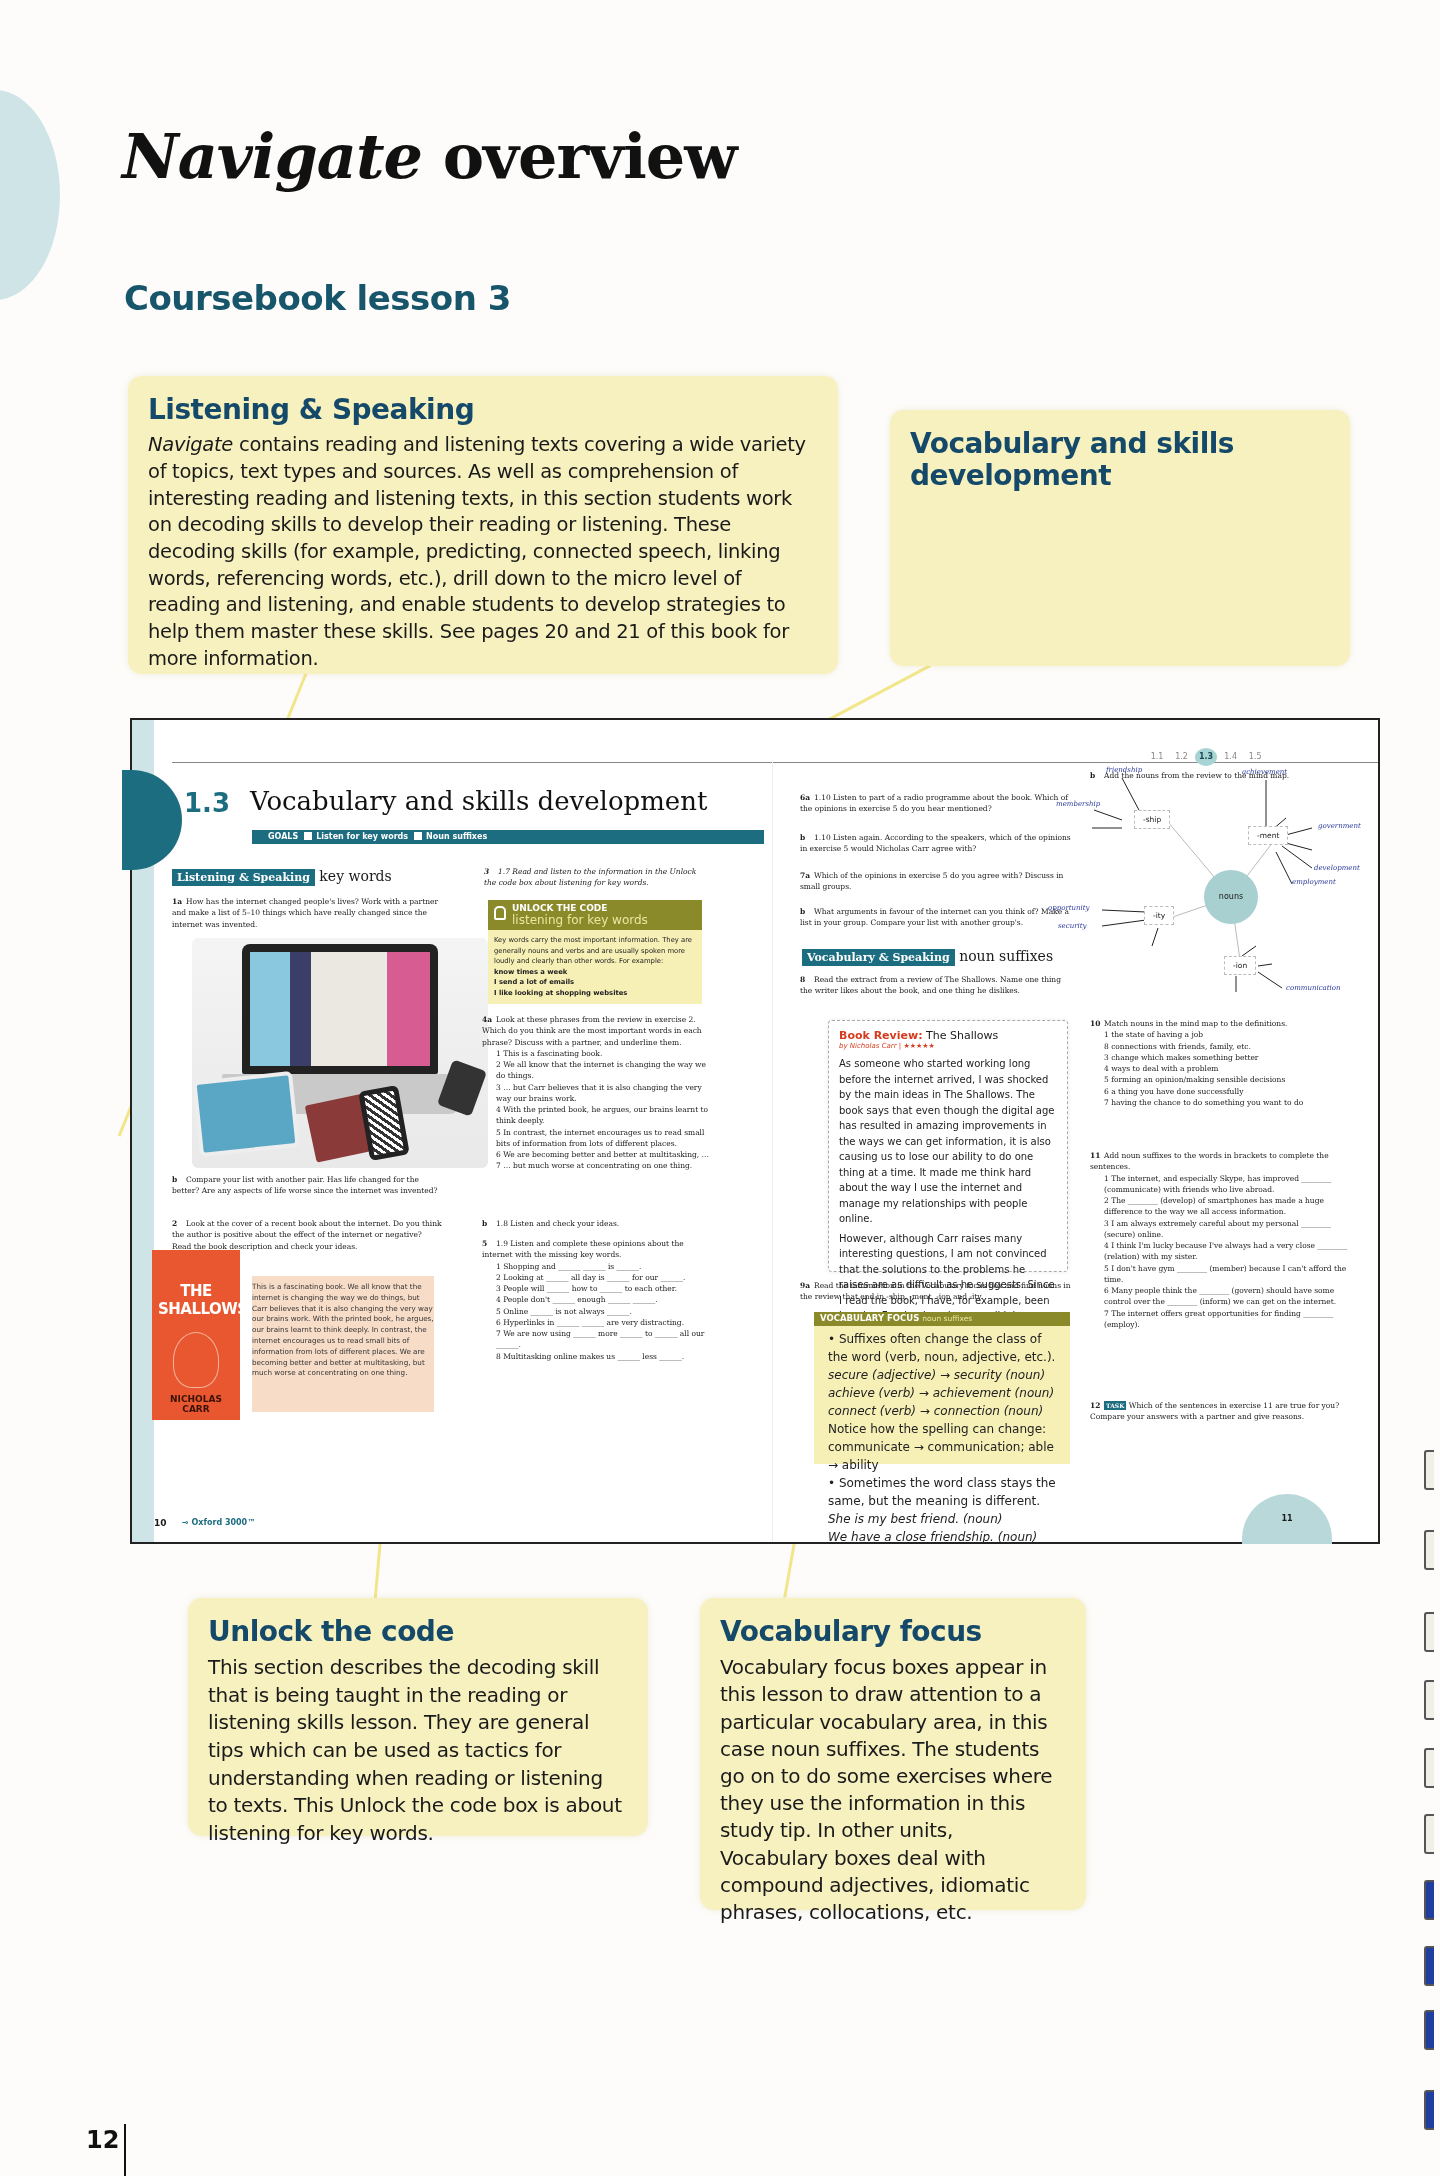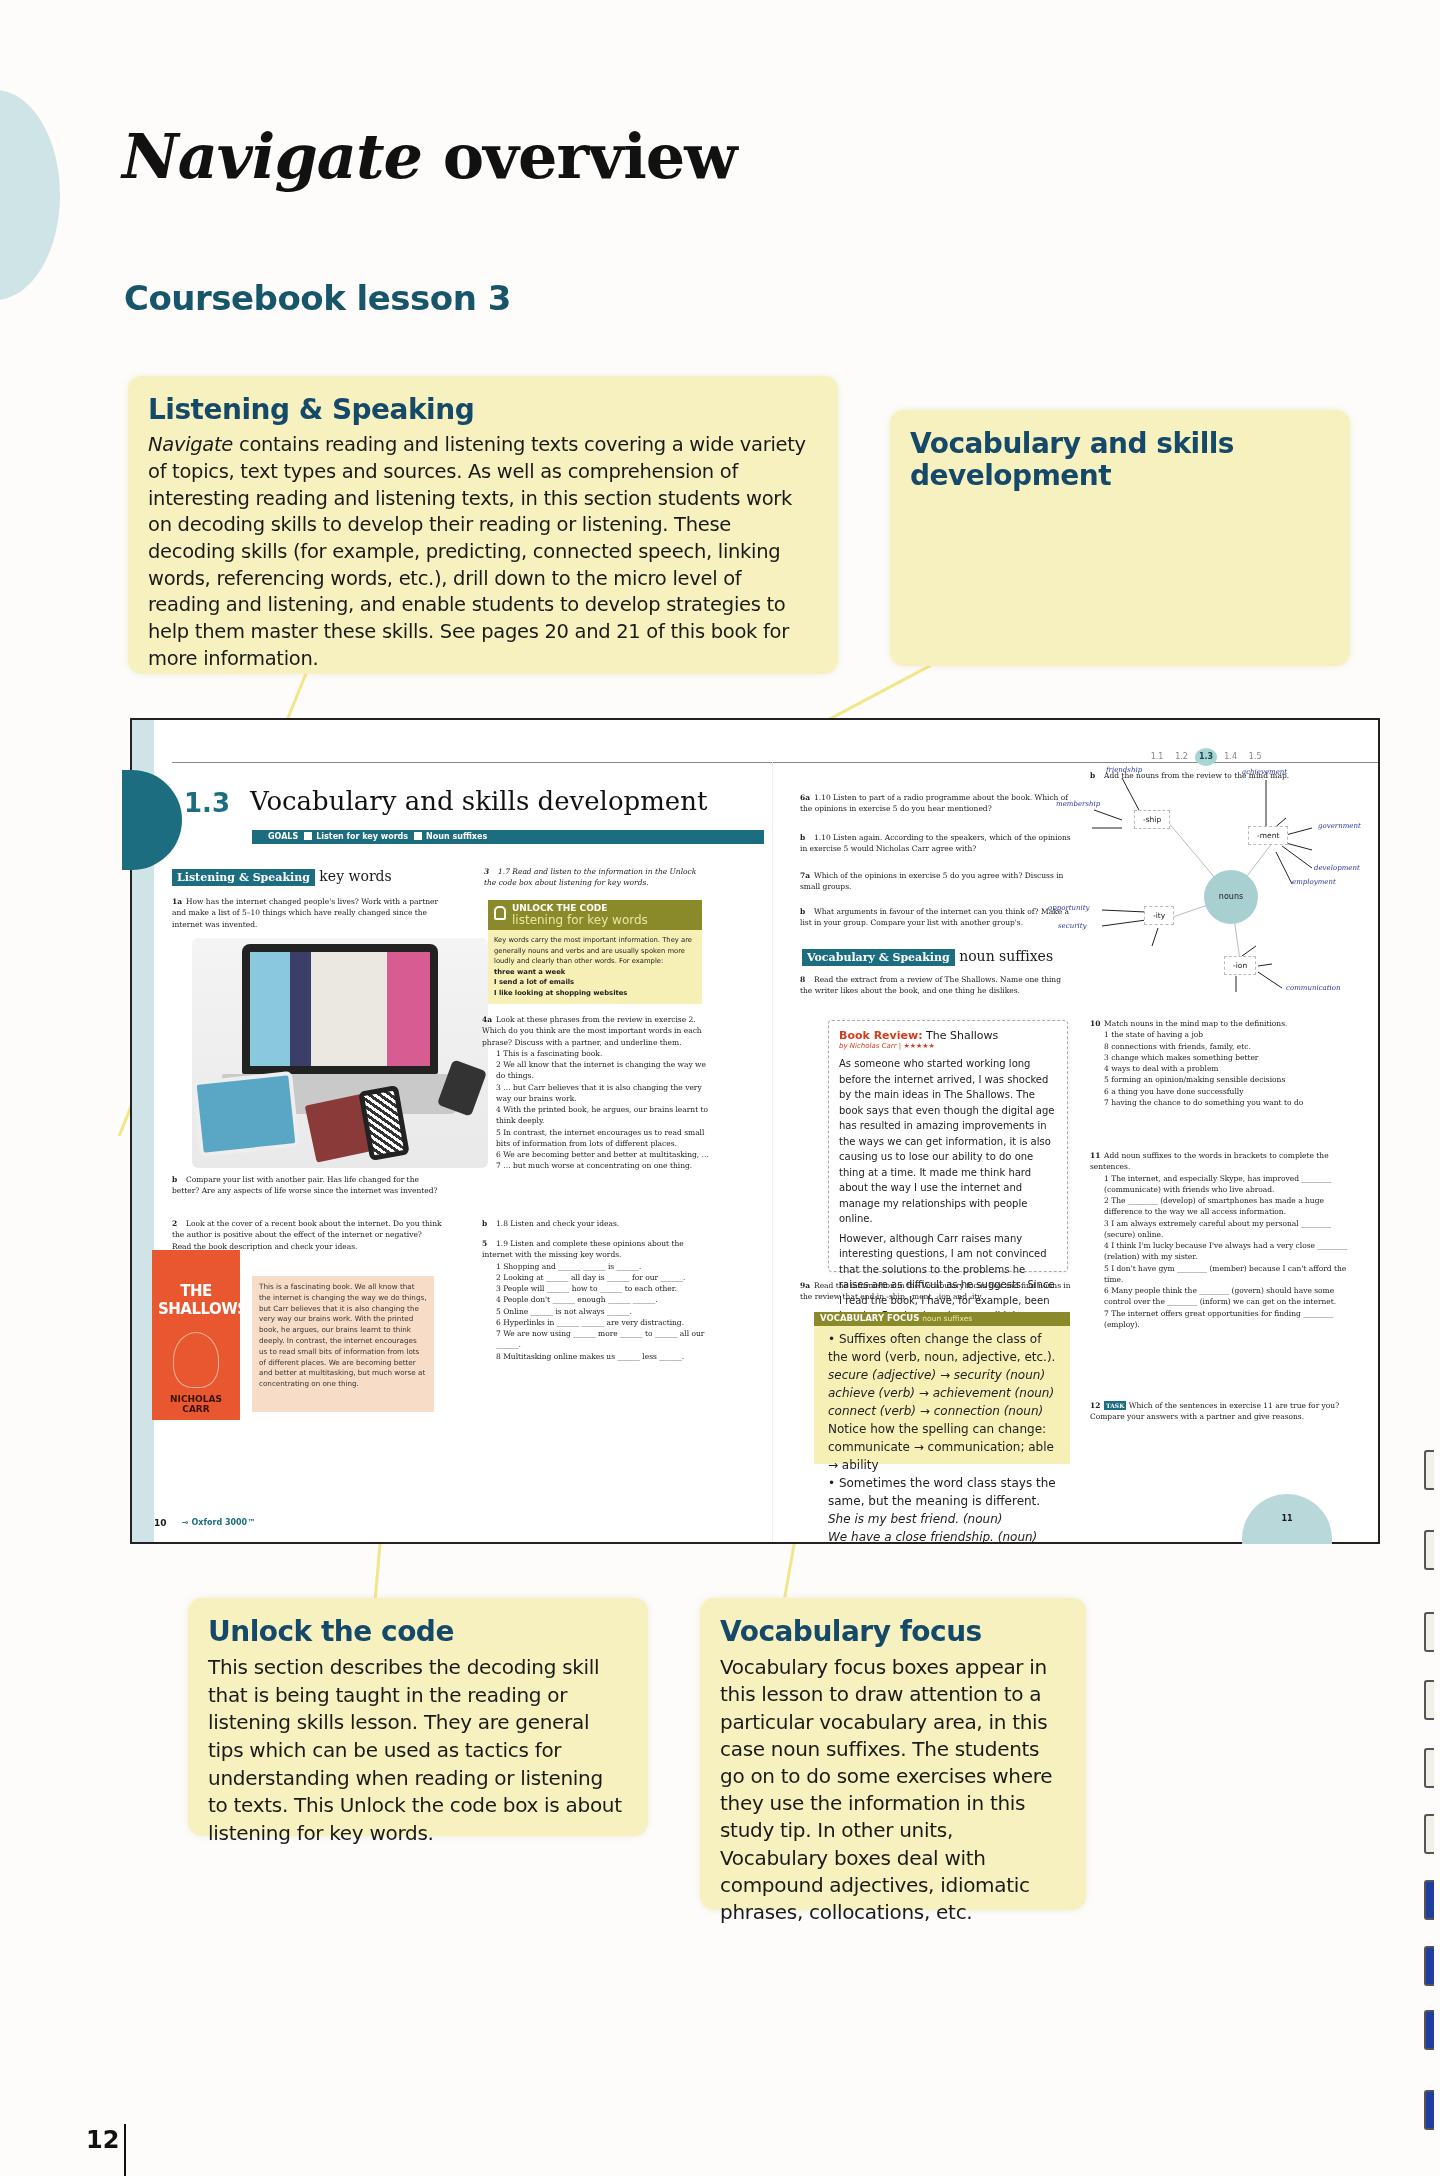--- a/index.html
+++ b/index.html
@@ -53,21 +53,21 @@
   .tablet { position:absolute; left:4px; top:138px; width:100px; height:76px; background:#5aa6c5; border:4px solid #eee; border-radius:6px; transform:rotate(-6deg); }
   .book-red { position:absolute; left:118px; top:160px; width:70px; height:58px; background:#8a3a38; transform:rotate(-12deg); border-radius:3px; }
   .phone { position:absolute; left:172px; top:150px; width:40px; height:70px; background:#222; border-radius:6px; padding:5px; transform:rotate(-10deg); }
   .phone .qr { width:100%; height:100%; background:repeating-linear-gradient(45deg,#fff 0 3px,#333 3px 6px); }
   .phone2 { position:absolute; left:252px; top:126px; width:36px; height:48px; background:#333; border-radius:5px; transform:rotate(20deg); }
 
   .shallows-cover { left: 20px; top: 530px; width: 88px; height: 170px; background: #e8572f; color:#fff; padding:6px; text-align:center; }
   .shallows-cover .t { font-family:"DejaVu Sans", sans-serif; font-weight:bold; font-size:15px; margin-top:26px; letter-spacing:-0.5px; }
   .shallows-cover .head { width:46px; height:56px; border:1.5px solid #f4b49a; border-radius:50% 50% 40% 40%; margin:14px auto 6px; }
   .shallows-cover .a { font-family:"DejaVu Sans", sans-serif; font-weight:bold; font-size:9px; color:#3a1208; }
-  .shallows-desc { left: 120px; top: 556px; width: 182px; height: 136px; background: #f7dcc8; padding: 6px 7px; font-family:"DejaVu Sans", sans-serif; font-size:7.2px; line-height:1.5; color:#333; }
+  .shallows-desc { left: 120px; top: 556px; width: 182px; height: 136px; background: #f7dcc8; padding: 6px 0; font-family:"DejaVu Sans", sans-serif; font-size:7.2px; line-height:1.5; color:#333; }
 
   .unlock-box { left: 356px; top: 180px; width: 214px; height: 104px; background:#f6efb6; }
   .unlock-head { height:30px; background:#8a8a2a; color:#fff; padding:3px 6px 0 24px; position:relative; }
   .unlock-head .lock { position:absolute; left:6px; top:6px; width:12px; height:14px; border:2px solid #fff; border-radius:5px 5px 2px 2px; background:transparent; }
   .unlock-head .t1 { font-family:"DejaVu Sans", sans-serif; font-weight:bold; font-size:9px; }
   .unlock-head .t2 { font-family:"DejaVu Sans", sans-serif; font-size:12px; color:#e8e8a0; }
   .unlock-body { padding:5px 6px; font-family:"DejaVu Sans", sans-serif; font-size:6.8px; line-height:1.55; color:#222; }
 
   .page-num-l { left: 22px; top: 798px; font-family:"DejaVu Sans", sans-serif; font-size:9px; font-weight:bold; }
   .oxford { left: 50px; top: 798px; font-family:"DejaVu Sans", sans-serif; font-size:8px; font-weight:bold; color:#1d6d80; }
@@ -184,21 +184,21 @@
     <span class="n">3</span><span>1.7 Read and listen to the information in the Unlock the code box about listening for key words.</span>
   </div>
   <div class="abs unlock-box">
     <div class="unlock-head">
       <span class="lock"></span>
       <div class="t1">UNLOCK THE CODE</div>
       <div class="t2">listening for key words</div>
     </div>
     <div class="unlock-body">
       <div>Key words carry the most important information. They are generally nouns and verbs and are usually spoken more loudly and clearly than other words. For example:</div>
-      <div><b>three want a week</b></div>
+      <div><b>know times a week</b></div>
       <div><b>I send a lot of emails</b></div>
       <div><b>I like looking at shopping websites</b></div>
     </div>
   </div>
 
   <div class="abs small" style="left:350px;top:294px;width:230px;">
     <div><span class="n">4a</span><span>Look at these phrases from the review in exercise 2. Which do you think are the most important words in each phrase? Discuss with a partner, and underline them.</span></div>
     <div class="sub">1  This is a fascinating book.</div>
     <div class="sub">2  We all know that the internet is changing the way we do things.</div>
     <div class="sub">3  … but Carr believes that it is also changing the very way our brains work.</div>

